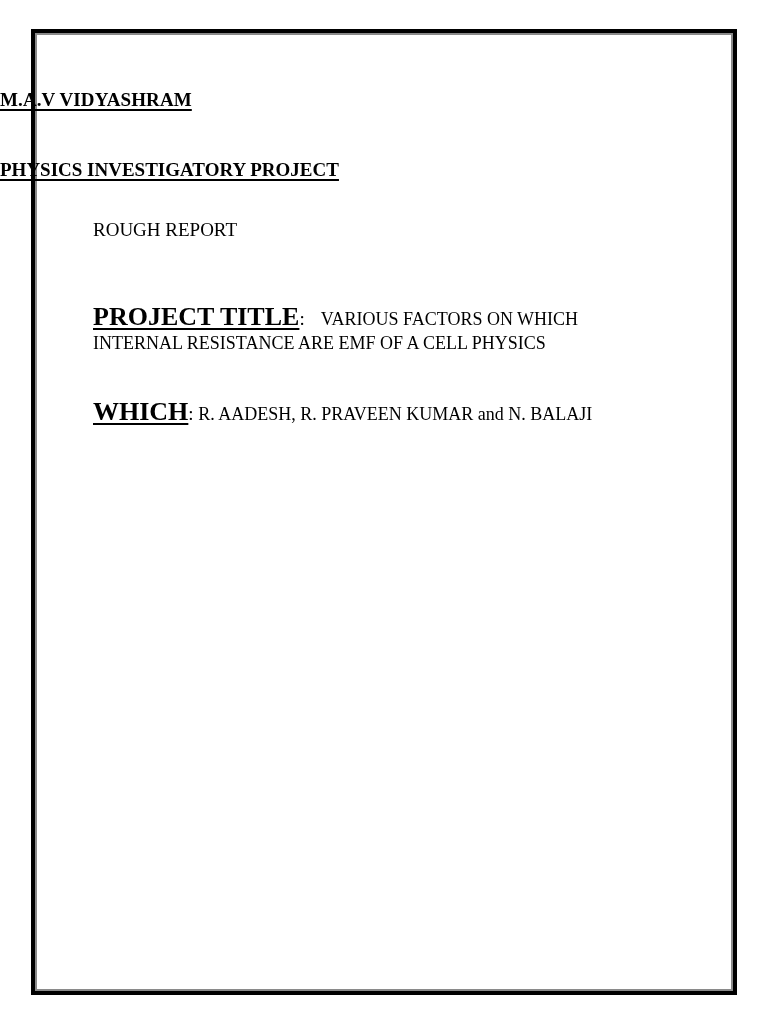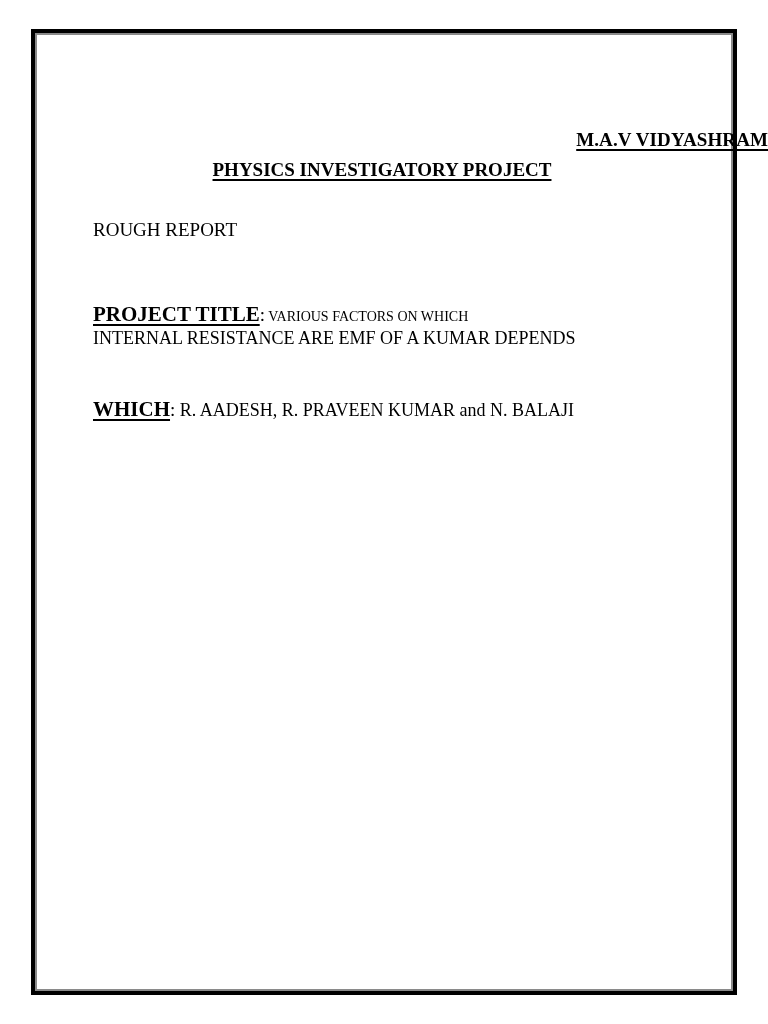--- a/index.html
+++ b/index.html
@@ -30,65 +30,64 @@
       top: 0;
       right: 0;
       bottom: 0;
       border: 2px solid #8a8a8a;
     }
     .school-name {
       position: absolute;
       top: 89px;
       left: 0;
       width: 768px;
-      text-align: right;
+      text-align: left;
       font-weight: bold;
       font-size: 19px;
       text-decoration: underline;
       text-decoration-thickness: 2px;
       text-underline-offset: 3px;
       letter-spacing: 0.1px;
-      margin-top: 40px;
     }
     .project-type {
       position: absolute;
       top: 159px;
       left: 0;
       width: 764px;
-      text-align: center;
       font-weight: bold;
       font-size: 19px;
       text-decoration: underline;
       text-decoration-thickness: 2px;
       text-underline-offset: 3px;
     }
     .rough-report {
       position: absolute;
       top: 219px;
       left: 93px;
       font-size: 19px;
     }
     .project-title-block {
       position: absolute;
       top: 302px;
       left: 93px;
       width: 600px;
     }
     .label-strong {
       font-weight: bold;
-      font-size: 21px;
+      font-size: 26px;
       text-decoration: underline;
       text-decoration-thickness: 2px;
       text-underline-offset: 3px;
     }
     .colon {
       font-size: 19px;
     }
     .title-line1 {
-      font-size: 14px;
+      font-size: 18px;
+      margin-left: 12px;
     }
     .title-line2 {
       display: block;
       font-size: 18px;
       margin-top: 1px;
     }
     .name-block {
       position: absolute;
       top: 397px;
       left: 93px;
@@ -107,18 +106,18 @@
 </div>
 
 <div class="school-name">M.A.V VIDYASHRAM</div>
 
 <div class="project-type">PHYSICS INVESTIGATORY PROJECT</div>
 
 <div class="rough-report">ROUGH REPORT</div>
 
 <div class="project-title-block">
   <span class="label-strong">PROJECT TITLE</span><span class="colon">:</span><span class="title-line1"> VARIOUS FACTORS ON WHICH</span>
-  <span class="title-line2">INTERNAL RESISTANCE ARE EMF OF A KUMAR DEPENDS</span>
+  <span class="title-line2">INTERNAL RESISTANCE ARE EMF OF A CELL PHYSICS</span>
 </div>
 
 <div class="name-block">
   <span class="label-strong">WHICH</span><span class="colon">:</span><span class="name-value"> R. AADESH, R. PRAVEEN KUMAR and N. BALAJI</span>
 </div>
 
 </body></html>

